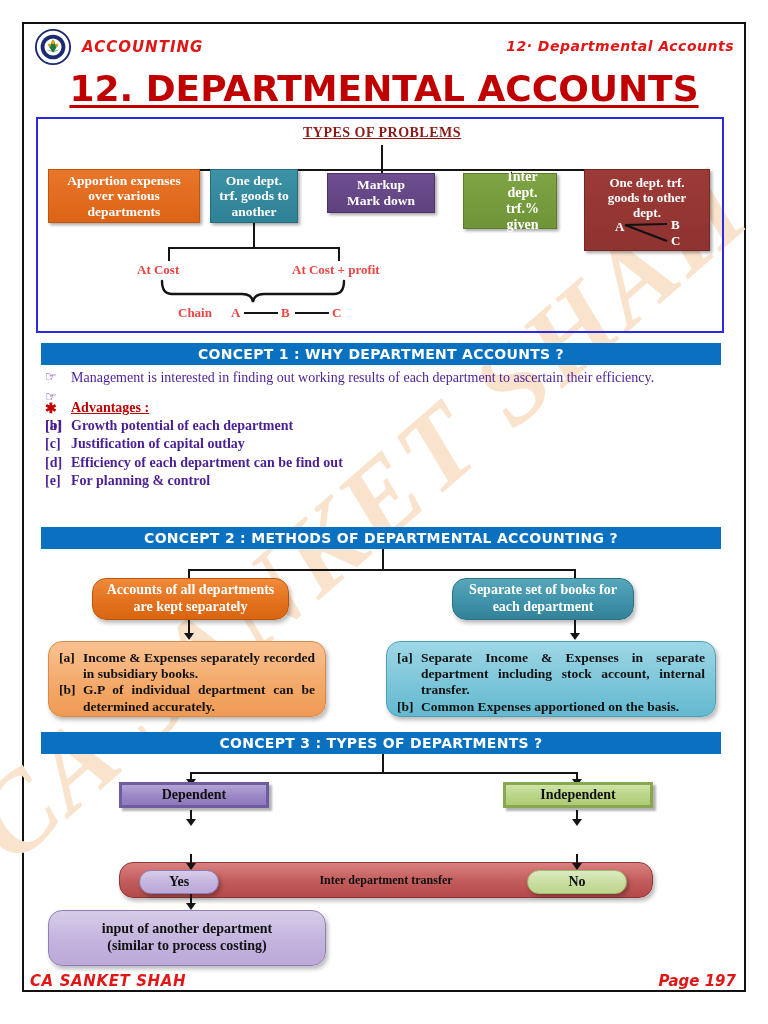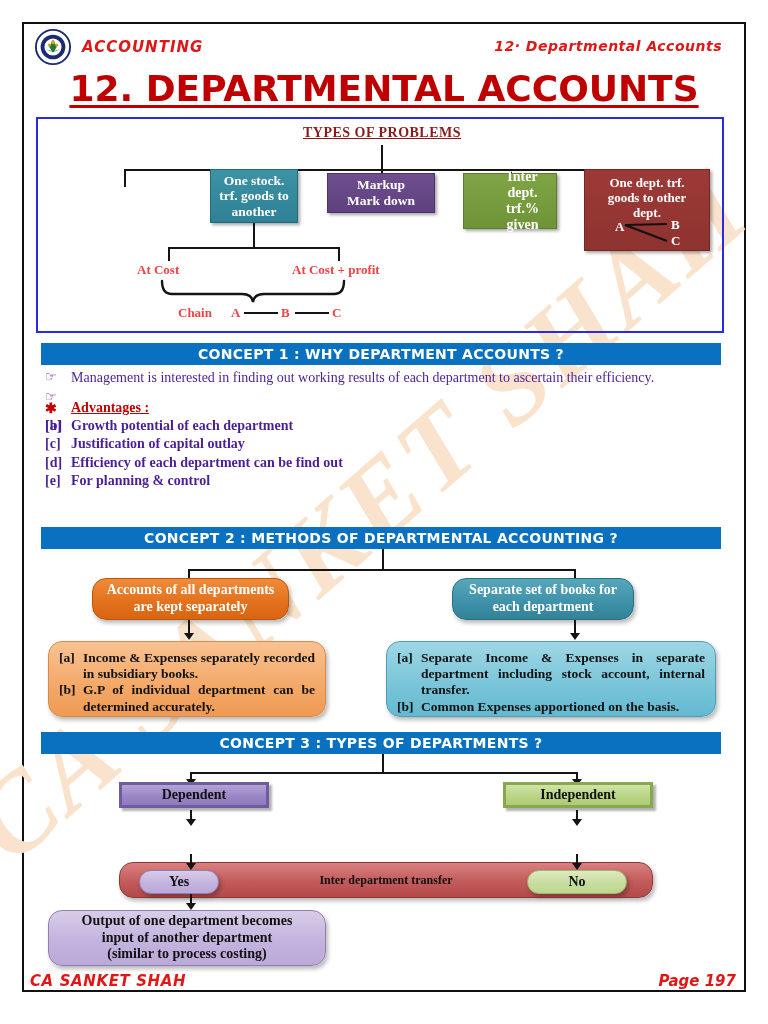--- a/index.html
+++ b/index.html
@@ -13,21 +13,21 @@
   .watermark span{position:absolute;left:30px;top:760px;transform:rotate(-41deg);transform-origin:left bottom;
     font-family:"Liberation Serif",serif;font-size:110px;font-weight:bold;color:#fae3cd;letter-spacing:4px;white-space:nowrap;font-style:italic;}
 
   .content{position:relative;z-index:2;}
 
   
   .hdr{position:absolute;left:30px;top:30px;width:708px;height:34px;}
   .hdr-logo{position:absolute;left:4px;top:-2px;width:38px;height:38px;}
   .hdr-left{position:absolute;left:52px;top:8px;font-family:"DejaVu Sans",sans-serif;font-style:italic;font-weight:bold;
     font-size:15px;color:#e01717;letter-spacing:1px;}
-  .hdr-right{position:absolute;right:16px;top:8px;font-family:"DejaVu Sans",sans-serif;font-style:italic;font-weight:bold;
+  .hdr-right{position:absolute;right:4px;top:8px;font-family:"DejaVu Sans",sans-serif;font-style:italic;font-weight:bold;
     font-size:14px;color:#e01717;letter-spacing:0.5px;}
 
   .maintitle{position:absolute;left:22px;top:68px;width:724px;text-align:center;
     font-family:"DejaVu Sans",sans-serif;font-weight:bold;font-size:36px;color:#c00000;
     text-decoration:underline;text-underline-offset:4px;}
 
   
   .tp-panel{position:absolute;left:36px;top:117px;width:688px;height:216px;border:2px solid #2a2ae0;background:transparent;box-sizing:border-box;}
   .tp-title{position:absolute;left:0;top:6px;width:688px;text-align:center;font-family:"Liberation Serif",serif;
     font-weight:bold;font-size:14px;color:#8b1a1a;text-decoration:underline;letter-spacing:0.5px;}
@@ -133,24 +133,31 @@
       <div class="tp-title">TYPES OF PROBLEMS</div>
 
       <div class="ln lnv" style="left:343px;top:26px;height:26px;"></div>
       <div class="ln lnh" style="left:86px;top:50px;width:578px;"></div>
       <div class="ln lnv" style="left:86px;top:50px;height:18px;"></div>
       <div class="ln lnv" style="left:215px;top:50px;height:18px;"></div>
       <div class="ln lnv" style="left:343px;top:50px;height:18px;"></div>
       <div class="ln lnv" style="left:472px;top:50px;height:18px;"></div>
       <div class="ln lnv" style="left:662px;top:50px;height:18px;"></div>
 
+      <div class="box b-orange" style="left:10px;top:50px;width:152px;height:54px;font-size:13.5px;">
+        <div class="boxtext">
+          <div>Apportion expenses</div>
+          <div>over various</div>
+          <div>departments</div>
+        </div>
+      </div>
 
       <div class="box b-teal" style="left:172px;top:50px;width:88px;height:54px;font-size:13.5px;">
         <div class="boxtext">
-          <div>One stock.</div>
+          <div>One dept.</div>
           <div>trf. goods to</div>
           <div>another</div>
         </div>
       </div>
 
       <div class="box b-purple" style="left:289px;top:54px;width:108px;height:40px;font-size:13.5px;justify-content:center;">
         <div class="boxtext">
           <div>Markup</div>
           <div>Mark down</div>
         </div>
@@ -322,21 +329,20 @@
     </div>
     <div class="rbox r-lgreen" style="left:527px;top:870px;width:100px;height:24px;font-size:14px;">
       <span>No</span>
     </div>
 
     <div class="ln lnv" style="left:190px;top:894px;height:12px;"></div>
     <div class="arrow-head" style="left:186px;top:903px;"></div>
 
     <div class="rbox r-lpurple" style="left:48px;top:910px;width:278px;height:56px;font-size:14px;">
       <div class="boxtext">
-        <div>Output of one department becomes</div>
         <div>input of another department</div>
         <div>(similar to process costing)</div>
       </div>
     </div>
 
     <div class="ftr-left">CA SANKET SHAH</div>
     <div class="ftr-right">Page 197</div>
 
   </div>
 </div>

